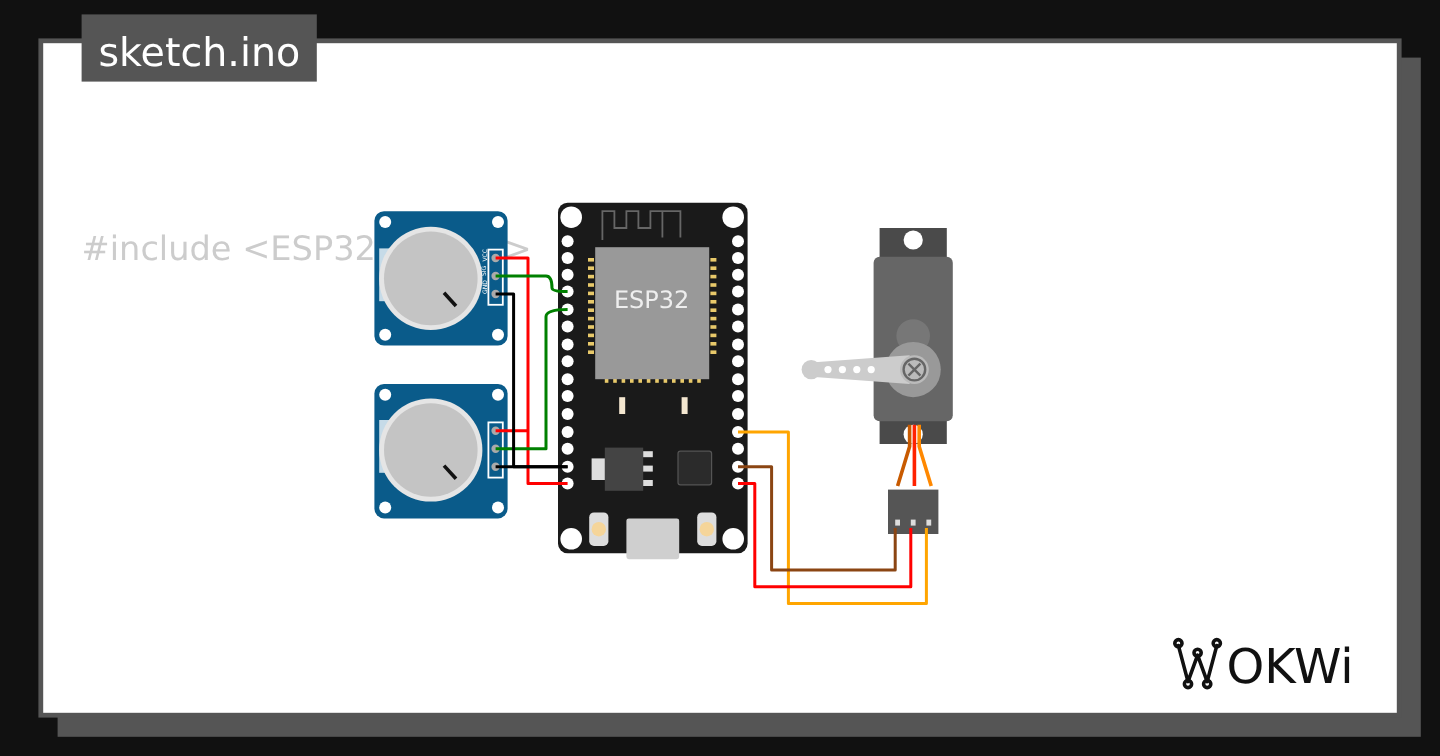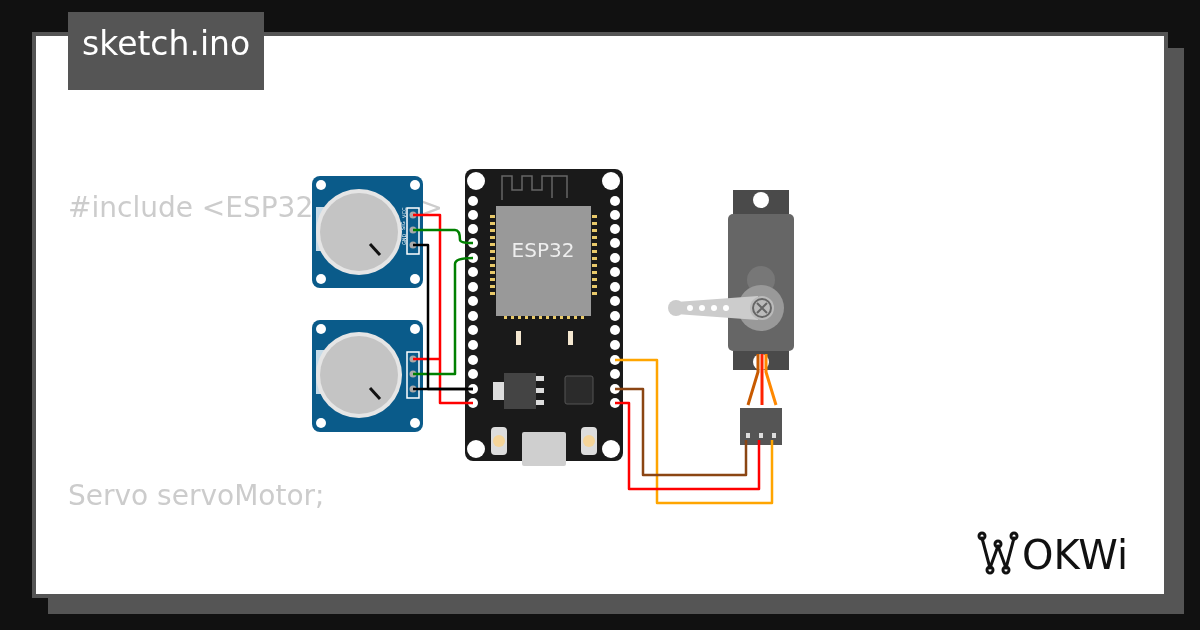--- a/index.html
+++ b/index.html
@@ -1,35 +1,34 @@
 <!DOCTYPE html>
 <html><head>
 <meta charset="utf-8">
 <style>
   html, body { margin:0; padding:0; }
   body { width:1200px; height:630px; background:#111111; position:relative; overflow:hidden; font-family:"DejaVu Sans", sans-serif; }
   .shadow { position:absolute; left:48px; top:48px; width:1136px; height:566px; background:#555555; }
   .card { position:absolute; left:32px; top:32px; width:1136px; height:566px; background:#555555; }
   .card-inner { position:absolute; left:4px; top:4px; width:1128px; height:558px; background:#ffffff; overflow:hidden; }
-  .tag { position:absolute; left:68px; top:12px; height:78px; padding:0 14px; background:#555555; color:#ffffff; font-family:"DejaVu Sans", sans-serif; font-size:33px; line-height:63px; letter-spacing:0px; }
+  .tag { position:absolute; left:68px; top:12px; height:56px; padding:0 14px; background:#555555; color:#ffffff; font-family:"DejaVu Sans", sans-serif; font-size:33px; line-height:63px; letter-spacing:0px; }
   .code { position:absolute; left:32px; top:52px; margin:0; color:#cccccc; font-family:"DejaVu Sans", sans-serif; font-size:28px; line-height:48px; white-space:pre; }
   .code .line { display:block; height:48px; }
   svg.circuit { position:absolute; left:0; top:0; }
   .logo { position:absolute; left:976px; top:528px; }
 </style>
 </head>
 <body>
 
 <div class="shadow"></div>
 <div class="card">
   <div class="card-inner">
     <div class="code">
       <span class="line">#include &lt;ESP32Servo.h&gt;</span>
       <span class="line"></span>
-      <span class="line">Servo servoMotor;</span>
       
       
       
       
       
       
       
       
     </div>
   </div>

